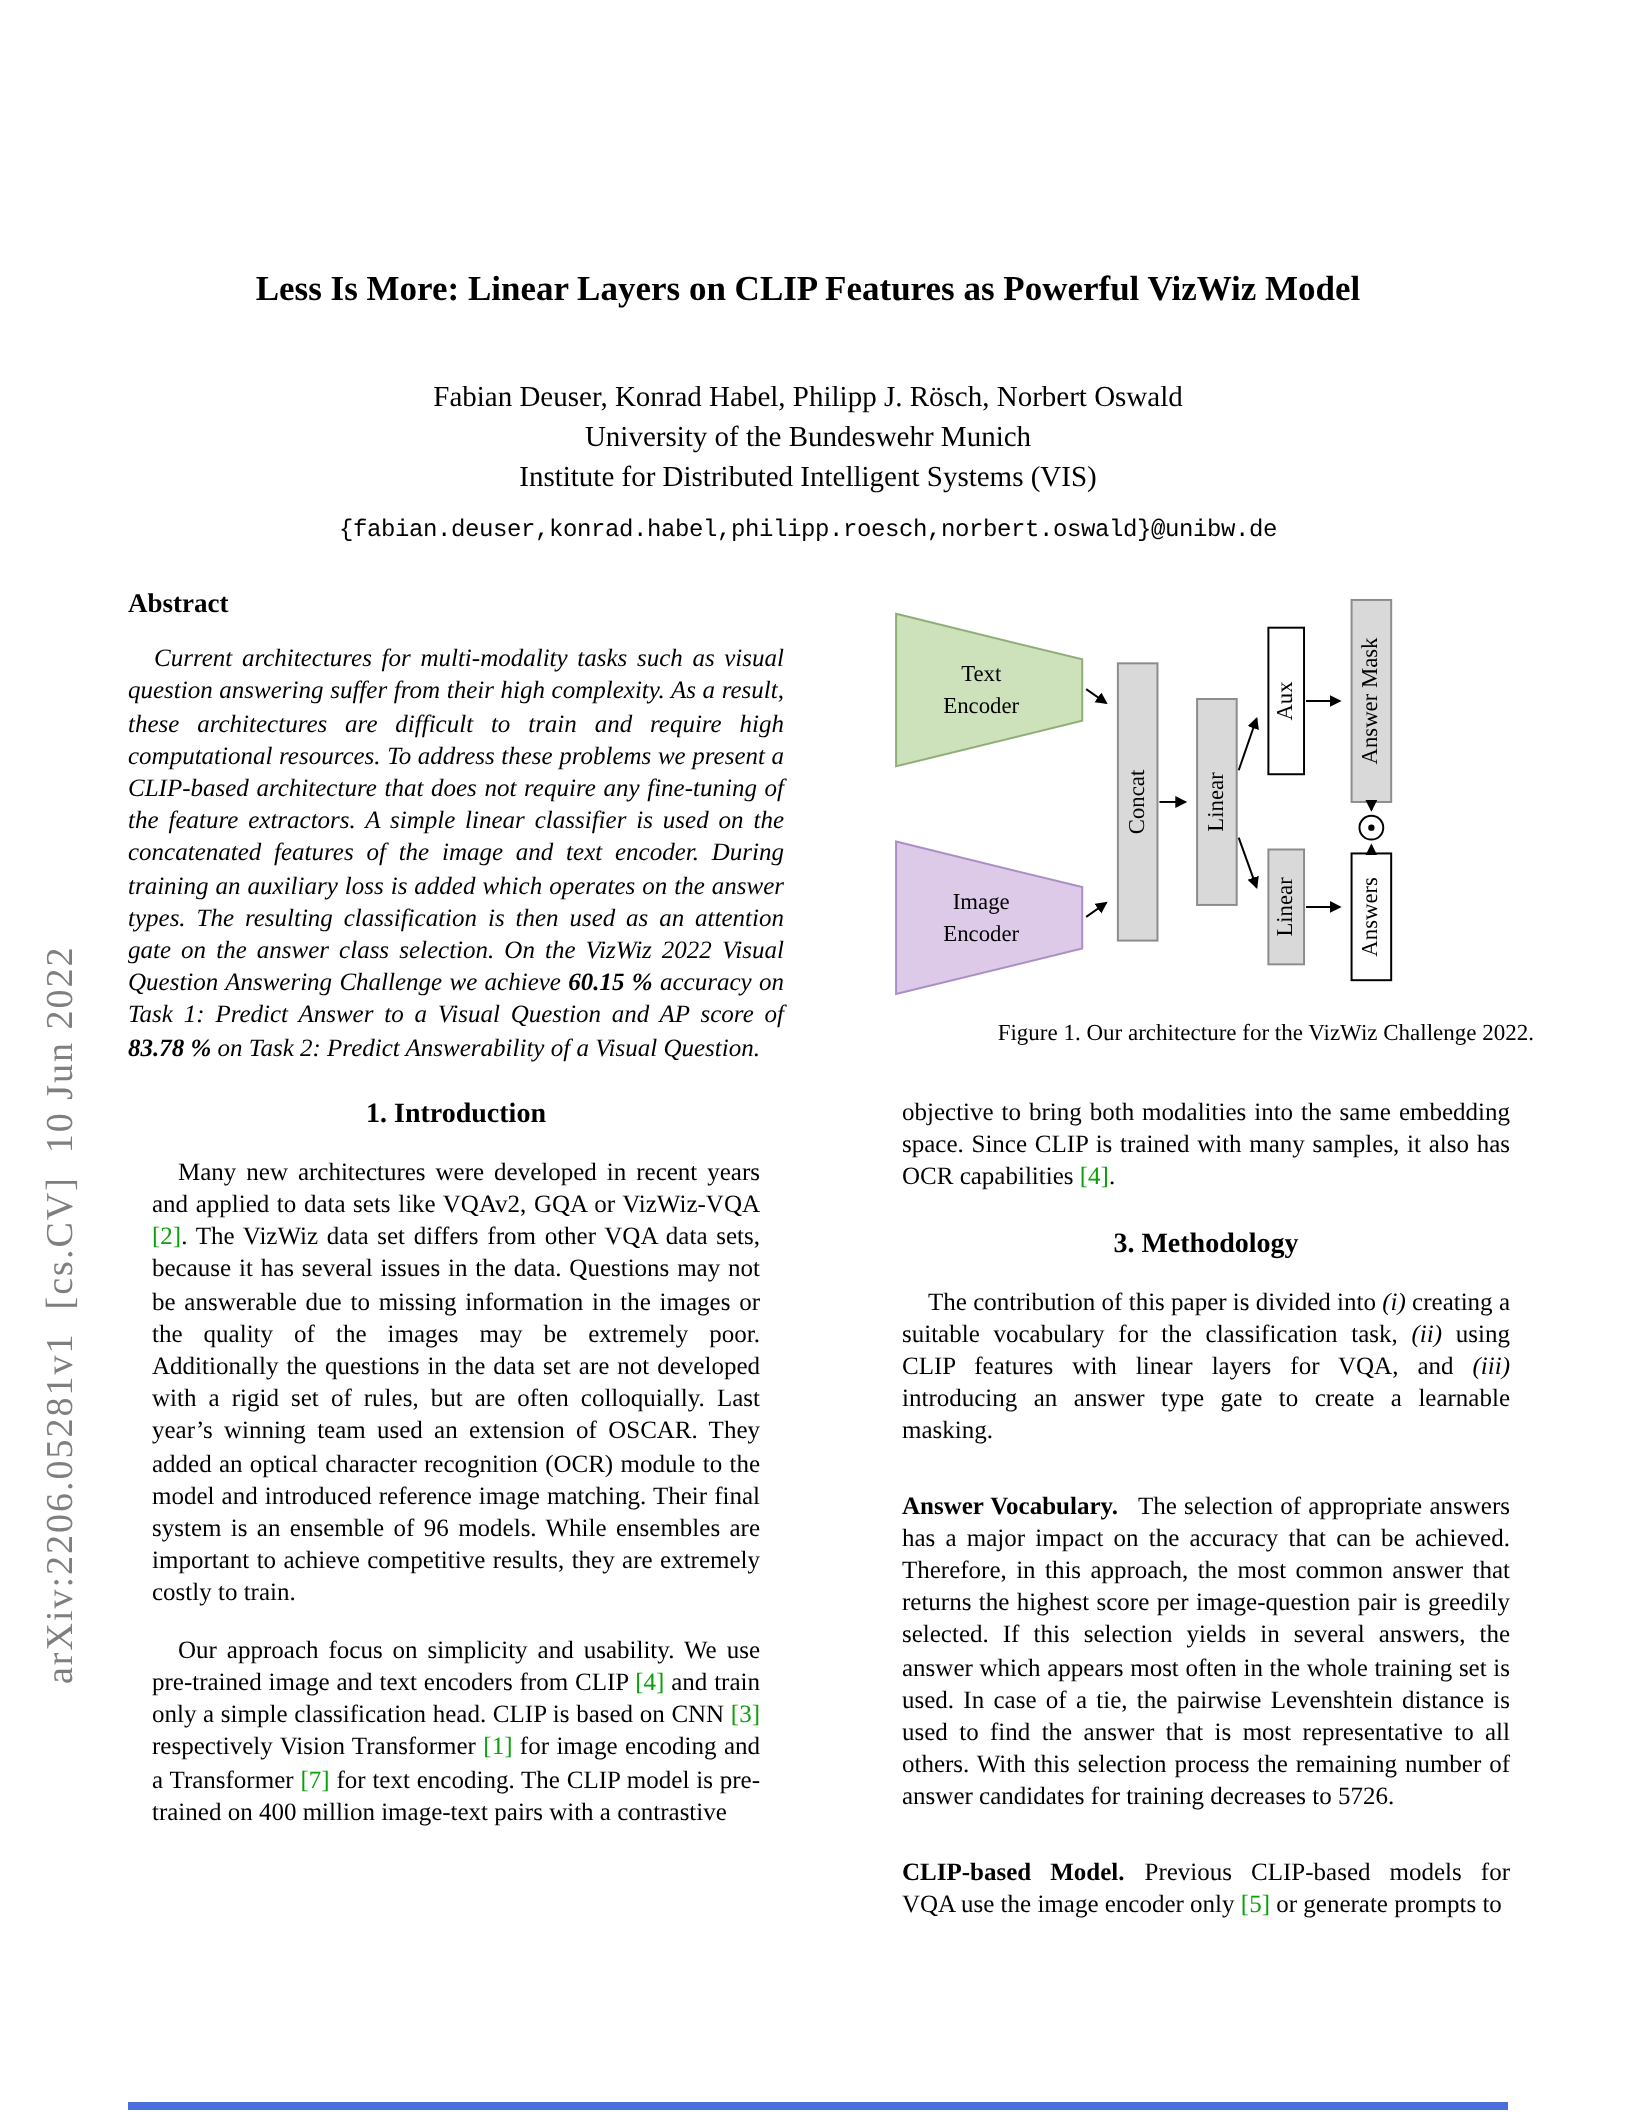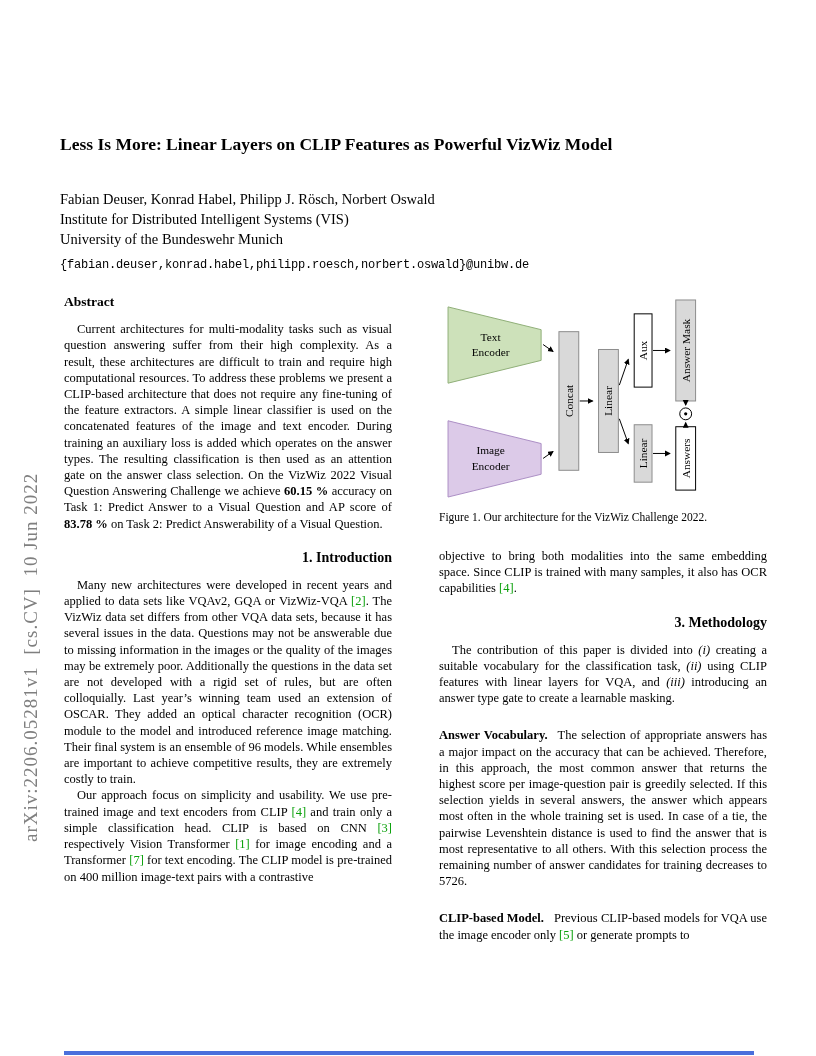--- a/index.html
+++ b/index.html
@@ -16,60 +16,60 @@
     position:absolute;
     left:20px;top:282px;height:560px;
     writing-mode:vertical-rl;
     transform:rotate(180deg);
     font-size:19px;
     color:#7f7f7f;
     white-space:pre;
     letter-spacing:1px;
   }
   
-  .header{position:absolute;top:134px;left:60px;right:68px;text-align:left;}
+  .header{position:absolute;top:134px;left:60px;right:68px;text-align:center;}
   .title{font-size:17.5px;font-weight:bold;margin:0 0 36px 0;}
   .authors{font-size:14.5px;margin:0 0 3px 0;}
   .affil{font-size:14.5px;margin:0 0 3px 0;}
   .email{font-size:12px;font-family:"Liberation Mono", monospace;margin-top:10px;letter-spacing:-0.2px;}
   
   .col{position:absolute;top:294px;width:328px;text-align:justify;font-size:12.5px;line-height:16.2px;}
   .col-left{left:64px;}
   .col-right{left:439px;}
   .abs-head{font-size:13.5px;font-weight:bold;margin:0 0 11px 0;}
-  .abstract-text{margin:0;text-indent:13px;}
-  h2.sec{font-size:14px;font-weight:bold;text-align:right;margin:17px 0 11px 0;line-height:17px;}
-  p{margin:0;}
+  .abstract-text{font-style:italic;margin:0;text-indent:13px;}
+  h2.sec{font-size:14px;font-weight:bold;text-align:center;margin:17px 0 11px 0;line-height:17px;}
+  p{margin:12px;}
   p.indent{text-indent:13px;}
   p.noindent{text-indent:0;}
   p.runin-para{margin-top:21px;}
   .runin{font-weight:bold;margin-right:10px;}
   .cite{color:#0aa00a;cursor:pointer;}
   .seg-b{font-weight:bold;}
   .seg-i{font-style:italic;}
   
   .figure-wrap{text-align:center;margin:4px 0 0 0;}
   .fig-svg{display:block;margin:0 auto;}
-  .fig-caption{font-size:11.5px;text-align:left;margin:10px 0 24px 0;line-height:14px;}
+  .fig-caption{font-size:11.5px;text-align:right;margin:10px 0 24px 0;line-height:14px;}
   .svg-label{font-family:"Liberation Serif", serif;font-size:11.5px;fill:#000;}
   
   .bottom-rule{position:absolute;left:64px;width:690px;top:1051px;height:4px;background:#4a6fdc;}
 </style>
 </head>
 <body>
 
 <div class="page">
 
   <div class="arxiv-mark">arXiv:2206.05281v1  [cs.CV]  10 Jun 2022</div>
 
   <div class="header">
     <div class="title">Less Is More: Linear Layers on CLIP Features as Powerful VizWiz Model</div>
     <div class="authors">Fabian Deuser, Konrad Habel, Philipp J. Rösch, Norbert Oswald</div>
+    <div class="affil">University of the Bundeswehr Munich</div>
     <div class="affil">Institute for Distributed Intelligent Systems (VIS)</div>
-    <div class="affil">University of the Bundeswehr Munich</div>
     <div class="email">{fabian.deuser,konrad.habel,philipp.roesch,norbert.oswald}@unibw.de</div>
   </div>
 
   <div class="col col-left">
     <div class="abs-head">Abstract</div>
     <p class="abstract-text"><span>Current architectures for multi-modality tasks such as visual question answering suffer from their high complexity. As a result, these architectures are difficult to train and require high computational resources. To address these problems we present a CLIP-based architecture that does not require any fine-tuning of the feature extractors. A simple linear classifier is used on the concatenated features of the image and text encoder. During training an auxiliary loss is added which operates on the answer types. The resulting classification is then used as an attention gate on the answer class selection. On the VizWiz 2022 Visual Question Answering Challenge we achieve </span><span class="seg-b">60.15 %</span><span> accuracy on Task 1: Predict Answer to a Visual Question and AP score of </span><span class="seg-b">83.78 %</span><span> on Task 2: Predict Answerability of a Visual Question.</span></p>
     <h2 class="sec">1. Introduction</h2>
     <p class="indent"><span>Many new architectures were developed in recent years and applied to data sets like VQAv2, GQA or VizWiz-VQA </span><span class="cite">[2]</span><span>. The VizWiz data set differs from other VQA data sets, because it has several issues in the data. Questions may not be answerable due to missing information in the images or the quality of the images may be extremely poor. Additionally the questions in the data set are not developed with a rigid set of rules, but are often colloquially. Last year’s winning team used an extension of OSCAR. They added an optical character recognition (OCR) module to the model and introduced reference image matching. Their final system is an ensemble of 96 models. While ensembles are important to achieve competitive results, they are extremely costly to train.</span></p>
     <p class="indent"><span>Our approach focus on simplicity and usability. We use pre-trained image and text encoders from CLIP </span><span class="cite">[4]</span><span> and train only a simple classification head. CLIP is based on CNN </span><span class="cite">[3]</span><span> respectively Vision Transformer </span><span class="cite">[1]</span><span> for image encoding and a Transformer </span><span class="cite">[7]</span><span> for text encoding. The CLIP model is pre-trained on 400 million image-text pairs with a contrastive</span></p>
   </div>

